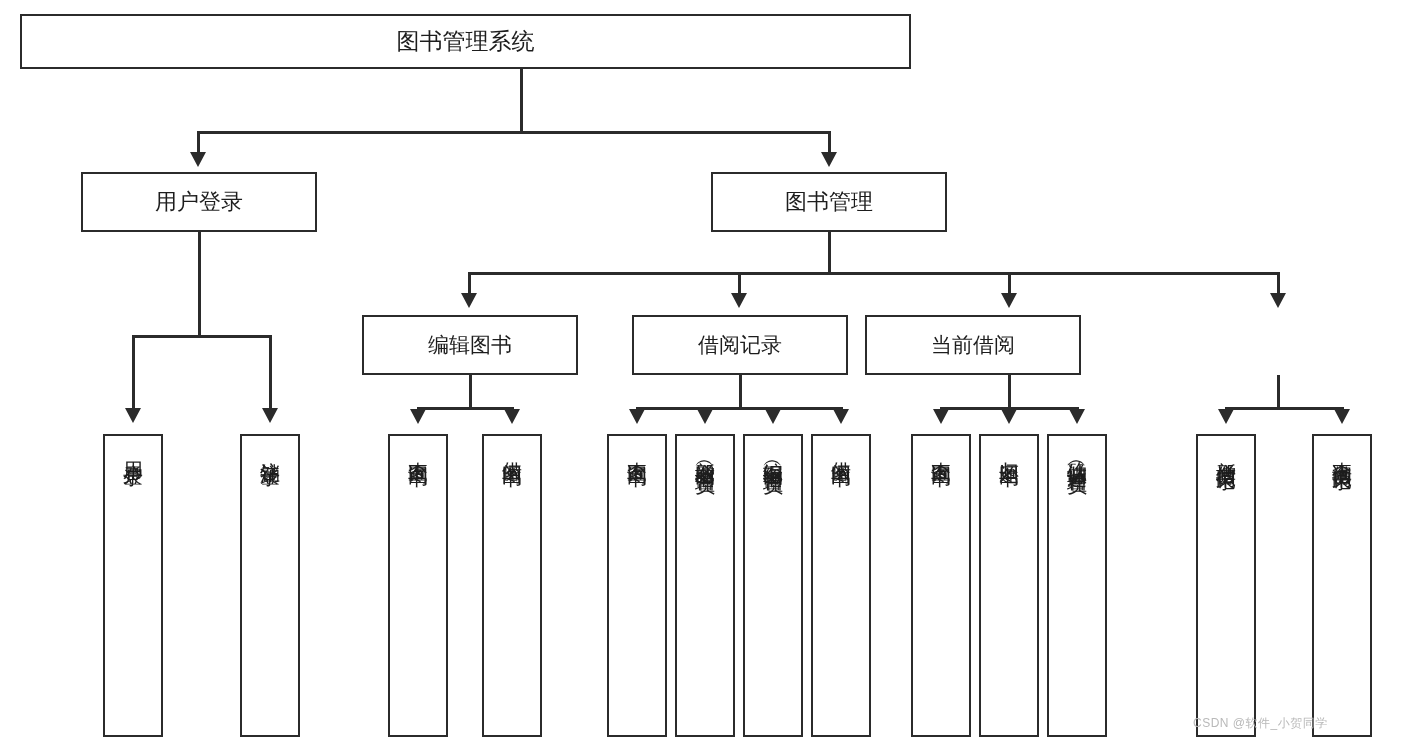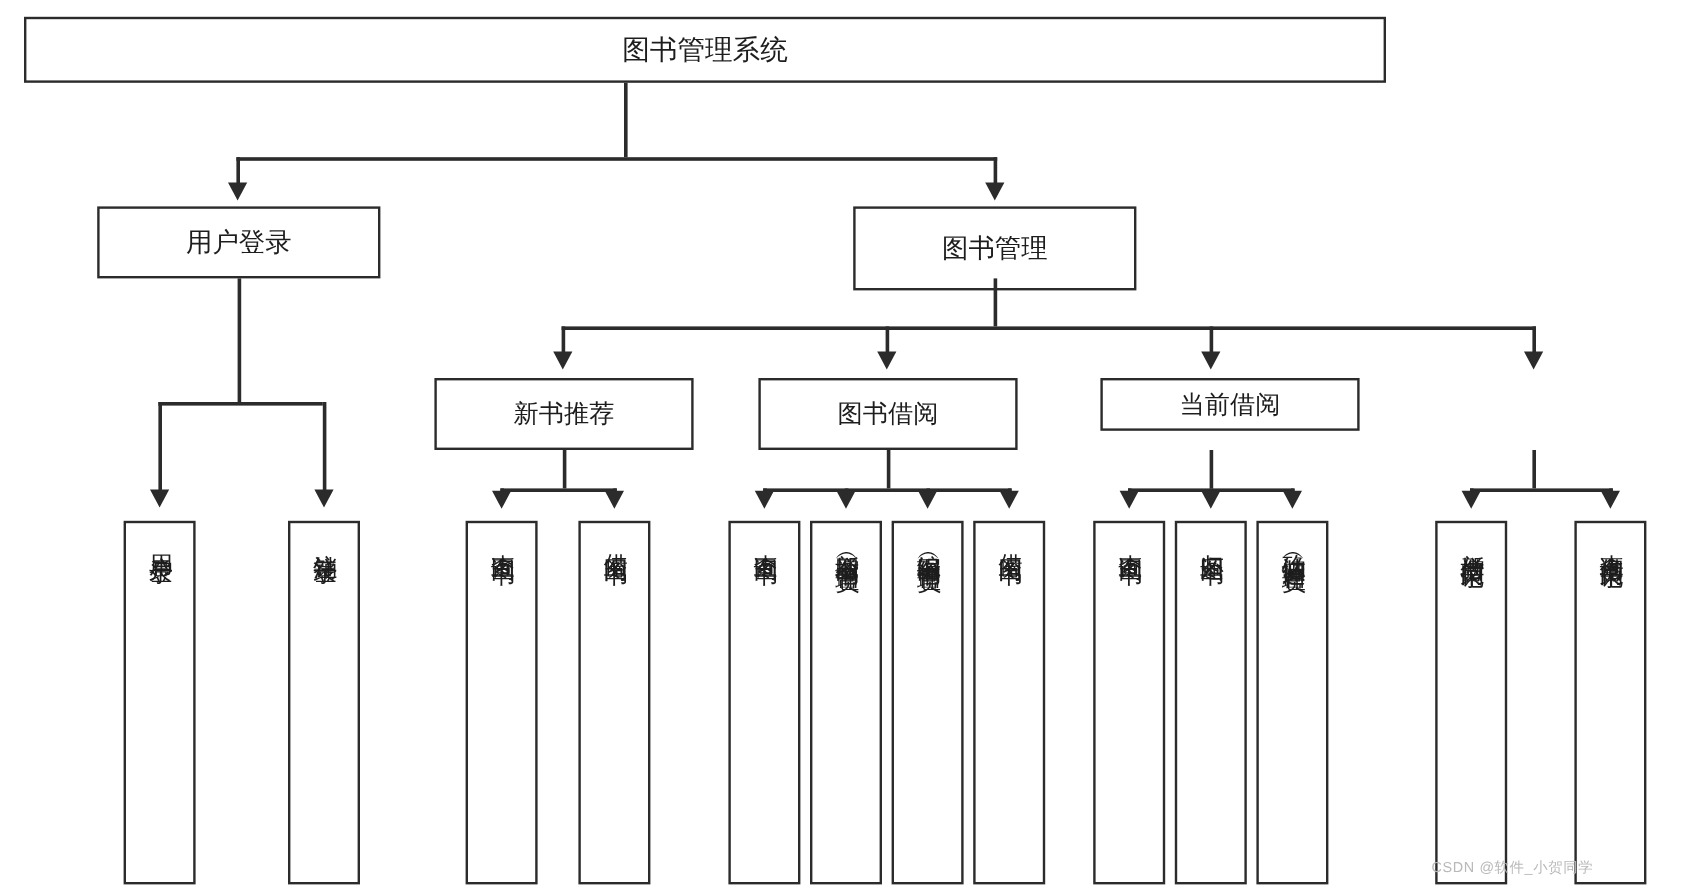--- a/index.html
+++ b/index.html
@@ -66,35 +66,35 @@
     color:#b9b9b9;
     white-space:nowrap;
     letter-spacing:.5px;
   }
 </style>
 </head>
 <body>
 
 <div id="canvas">
 
-  <div class="node root" style="left:20px;top:14px;width:1135px;height:55px;">
+  <div class="node root" style="left:20px;top:14px;width:891px;height:55px;">
     <span>图书管理系统</span>
   </div>
 
   <div class="vline" style="left:520px;top:69px;height:62px;"></div>
   <div class="hline" style="left:197px;top:131px;width:634px;"></div>
   <div class="vline" style="left:197px;top:131px;height:22px;"></div>
   <div class="arrow" style="left:190px;top:152px;"></div>
   <div class="vline" style="left:828px;top:131px;height:22px;"></div>
   <div class="arrow" style="left:821px;top:152px;"></div>
 
   <div class="node level1" style="left:81px;top:172px;width:236px;height:60px;">
     <span>用户登录</span>
   </div>
-  <div class="node level1" style="left:711px;top:172px;width:236px;height:70px;">
+  <div class="node level1" style="left:711px;top:172px;width:236px;height:60px;">
     <span>图书管理</span>
   </div>
 
   <div class="vline" style="left:198px;top:232px;height:103px;"></div>
   <div class="hline" style="left:132px;top:335px;width:137px;"></div>
   <div class="vline" style="left:132px;top:335px;height:74px;"></div>
   <div class="arrow" style="left:125px;top:408px;"></div>
   <div class="vline" style="left:269px;top:335px;height:74px;"></div>
   <div class="arrow" style="left:262px;top:408px;"></div>
 
@@ -111,26 +111,26 @@
   <div class="vline" style="left:468px;top:272px;height:22px;"></div>
   <div class="arrow" style="left:461px;top:293px;"></div>
   <div class="vline" style="left:738px;top:272px;height:22px;"></div>
   <div class="arrow" style="left:731px;top:293px;"></div>
   <div class="vline" style="left:1008px;top:272px;height:22px;"></div>
   <div class="arrow" style="left:1001px;top:293px;"></div>
   <div class="vline" style="left:1277px;top:272px;height:22px;"></div>
   <div class="arrow" style="left:1270px;top:293px;"></div>
 
   <div class="node level2" style="left:362px;top:315px;width:216px;height:60px;">
-    <span>新书推荐</span>
+    <span>编辑图书</span>
   </div>
   <div class="node level2" style="left:632px;top:315px;width:216px;height:60px;">
-    <span>图书借阅</span>
-  </div>
-  <div class="node level2" style="left:917px;top:315px;width:216px;height:44px;text-align:center;">
+    <span>借阅记录</span>
+  </div>
+  <div class="node level2" style="left:865px;top:315px;width:216px;height:60px;text-align:center;">
     <span>当前借阅</span>
   </div>
 
   <div class="vline" style="left:469px;top:375px;height:32px;"></div>
   <div class="hline" style="left:417px;top:407px;width:97px;"></div>
   <div class="vline" style="left:417px;top:407px;height:4px;"></div>
   <div class="arrow" style="left:410px;top:409px;"></div>
   <div class="vline" style="left:511px;top:407px;height:4px;"></div>
   <div class="arrow" style="left:504px;top:409px;"></div>
 

